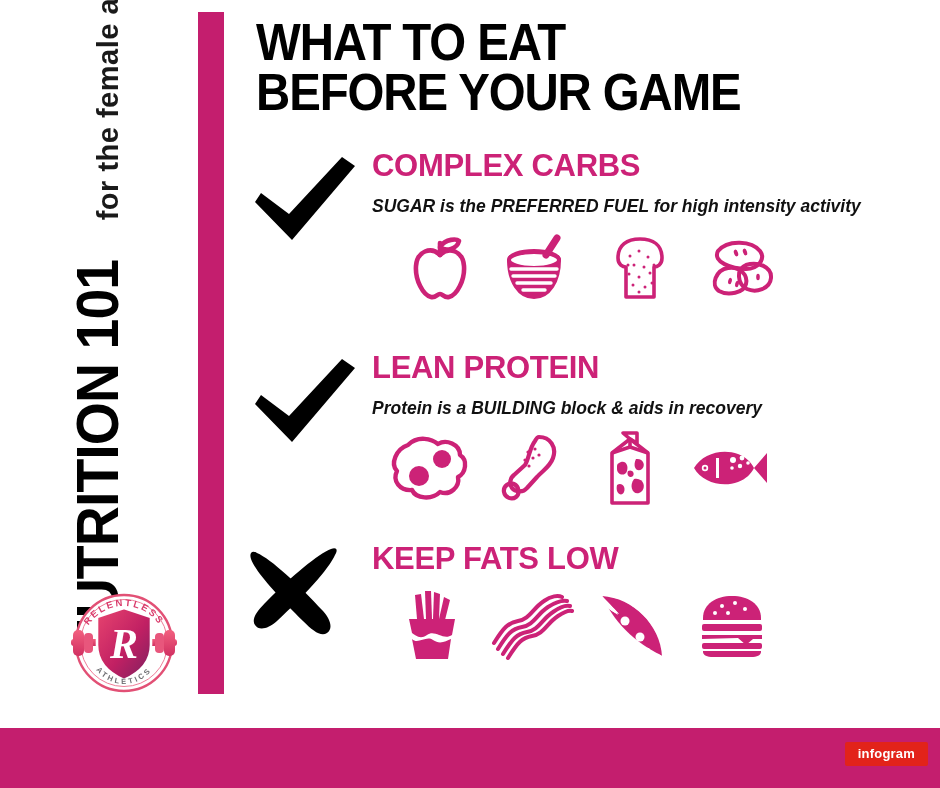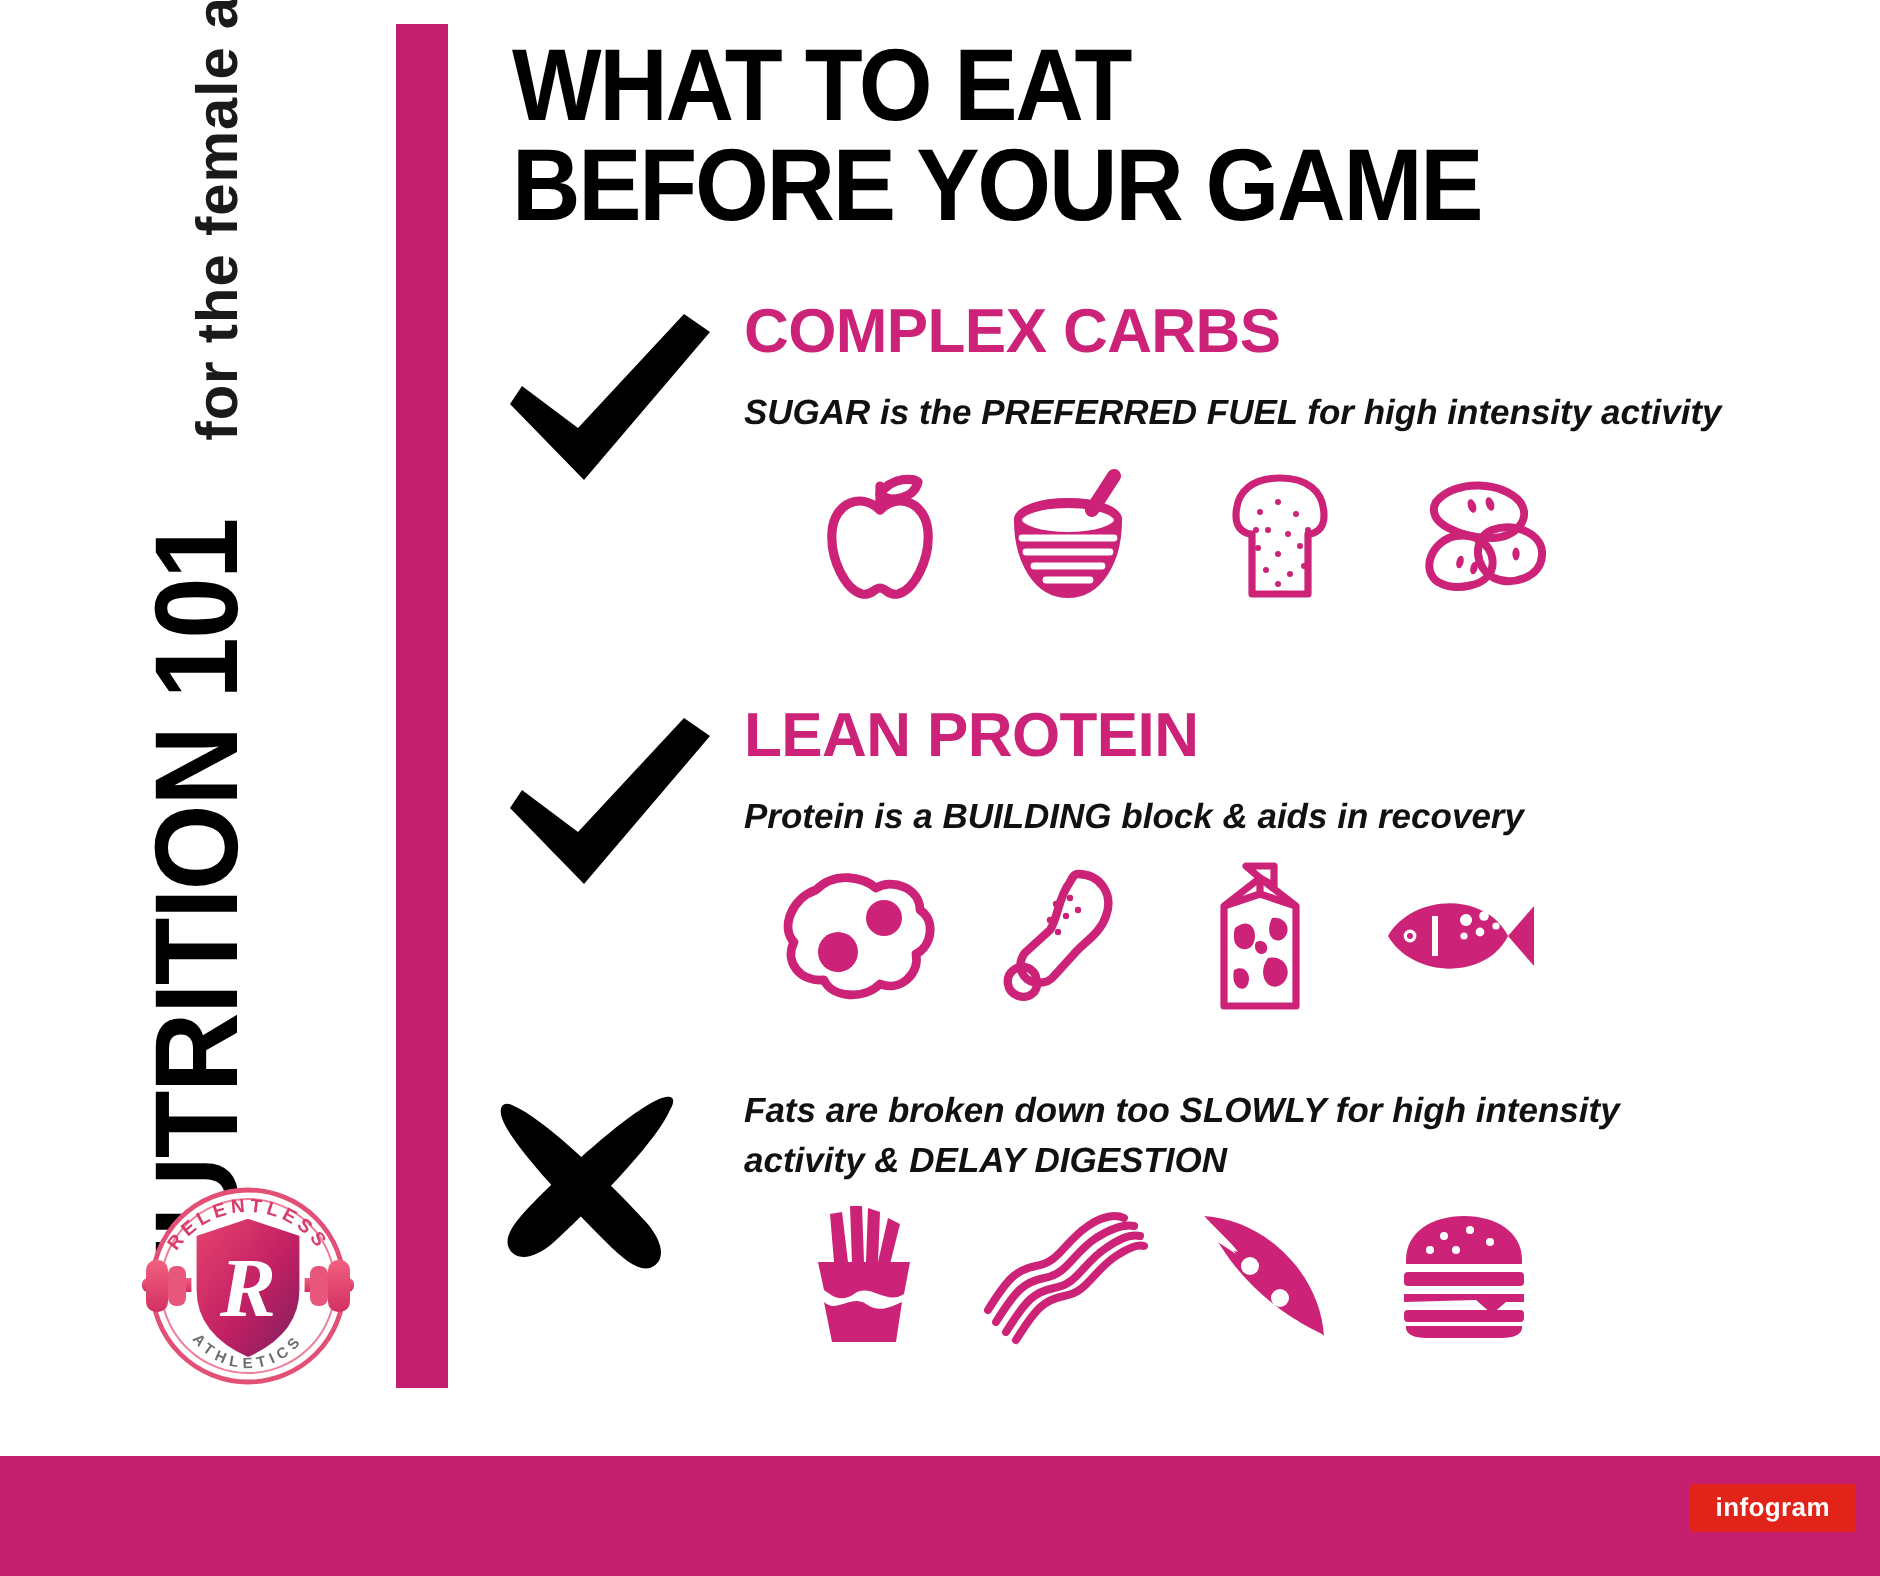--- a/index.html
+++ b/index.html
@@ -396,21 +396,21 @@
         <svg width="115" height="95" viewBox="0 0 115 95" aria-hidden="true">
           <g fill="#000000">
             <path d="M10 8 C24 14 52 40 76 66 C84 75 86 84 80 88 C74 92 66 86 56 76
                      C32 52 8 26 4 14 C2 8 5 5 10 8 Z"></path>
             <path d="M88 10 C82 24 56 52 30 76 C21 84 12 86 8 80 C4 74 10 66 20 56
                      C44 32 72 8 84 4 C90 2 91 5 88 10 Z"></path>
           </g>
         </svg>
       </div>
       <div class="sec-body">
-        <div class="sec-text">Fats are broken down too SLOWLY for high intensity activity &amp; DELAY DIGESTION</div>
+        <div class="sec-heading">KEEP FATS LOW</div>
         <div class="icon-row" id="row-2">
 
           <div class="icon-cell">
             <svg width="62" height="74" viewBox="0 0 62 74">
               <g fill="#CC2277">
                 <path d="M14 6 L20 5 L23 30 L16 30 Z"></path>
                 <path d="M24 2 L30 2 L31 30 L25 30 Z"></path>
                 <path d="M33 3 L39 5 L38 30 L32 30 Z"></path>
                 <path d="M43 8 L49 11 L44 31 L38 30 Z"></path>
                 <path d="M8 30 L54 30 L51 46 C42 52 34 40 26 46 C19 51 14 46 11 44 Z"></path>

